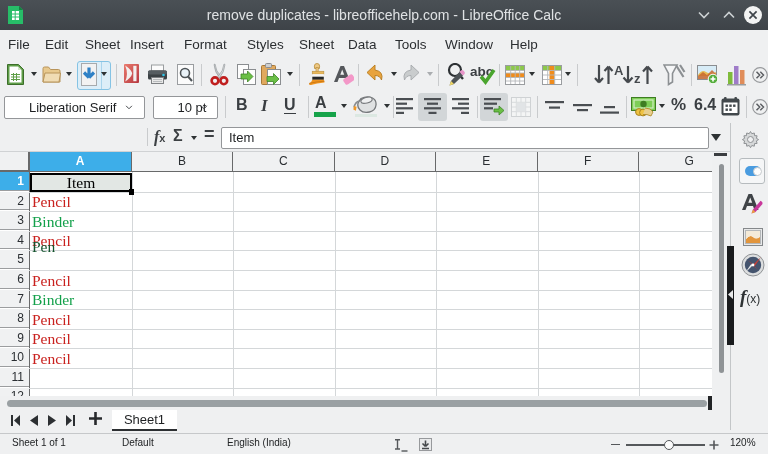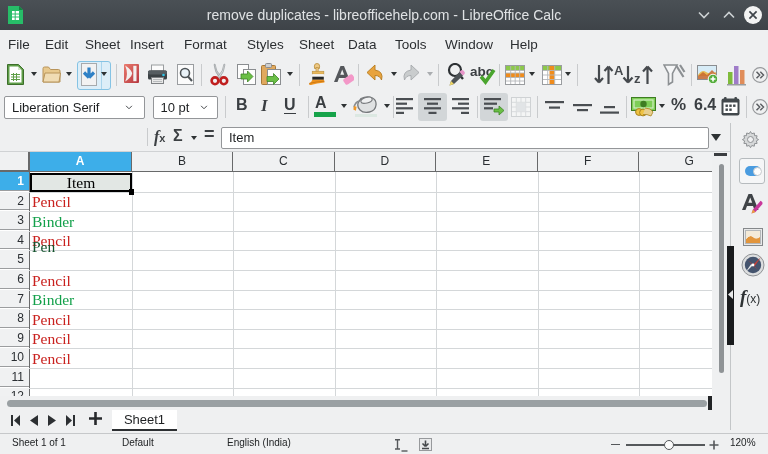--- a/index.html
+++ b/index.html
@@ -10,21 +10,21 @@
 #titlebar .ttl{position:absolute;left:0;right:0;top:6.5px;text-align:center;font-size:14px;color:#dfe2e4}
 
 #menubar{position:absolute;left:0;top:30px;width:768px;height:29px;background:#eff0f1}
 #menubar span{position:absolute;top:7px;font-size:13.5px;color:#2b2e31}
 
 #tb1{position:absolute;left:0;top:59px;width:768px;height:32px;background:#eff0f1}
 #tb2{position:absolute;left:0;top:91px;width:768px;height:32px;background:#eff0f1}
 .sep1{position:absolute;top:5px;width:1px;height:22px;background:#c9cbcd}
 .dd{position:absolute;top:13px;width:0;height:0;border-left:3.5px solid transparent;border-right:3.5px solid transparent;border-top:4.5px solid #2e3234}
 .dd.gray{border-top-color:#aaadb0}
-.combo{position:absolute;top:5px;height:23px;background:#fff;border:1px solid #949699;border-radius:2px;font-size:13px;color:#1d1f21;line-height:21px;padding-left:7px}
+.combo{position:absolute;top:5px;height:23px;background:#fff;border:1px solid #949699;border-radius:2px;font-size:13px;color:#1d1f21;line-height:21px;padding-left:24px}
 .combo .chev{position:absolute;top:8px;width:8px;height:5px}
 
 #fbar{position:absolute;left:0;top:123px;width:768px;height:29px;background:#eff0f1;border-bottom:1px solid #d0d2d4}
 .fbox{position:absolute;top:4px;height:22px;background:#fff;border:1px solid #949699;border-radius:2px;font-size:13px;color:#1d1f21;line-height:20px;padding-left:7px}
 
 #grid{position:absolute;left:0;top:152px;width:712px;height:244px;background:#fff;overflow:hidden}
 .colhead{position:absolute;top:0;height:19px;background:#f0f1f2;border-right:1px solid #68696a;color:#2a2e32;font-size:12px;text-align:center;line-height:19px}
 .colhead.sel{background:#3daee9;color:#fff}
 .rowhead{position:absolute;left:0;width:29px;background:#f0f1f2;border-bottom:1px solid #9b9d9f;color:#2a2e32;font-size:12px;text-align:right;padding-right:5px}
 .rowhead.sel{background:#3daee9;color:#fff}

